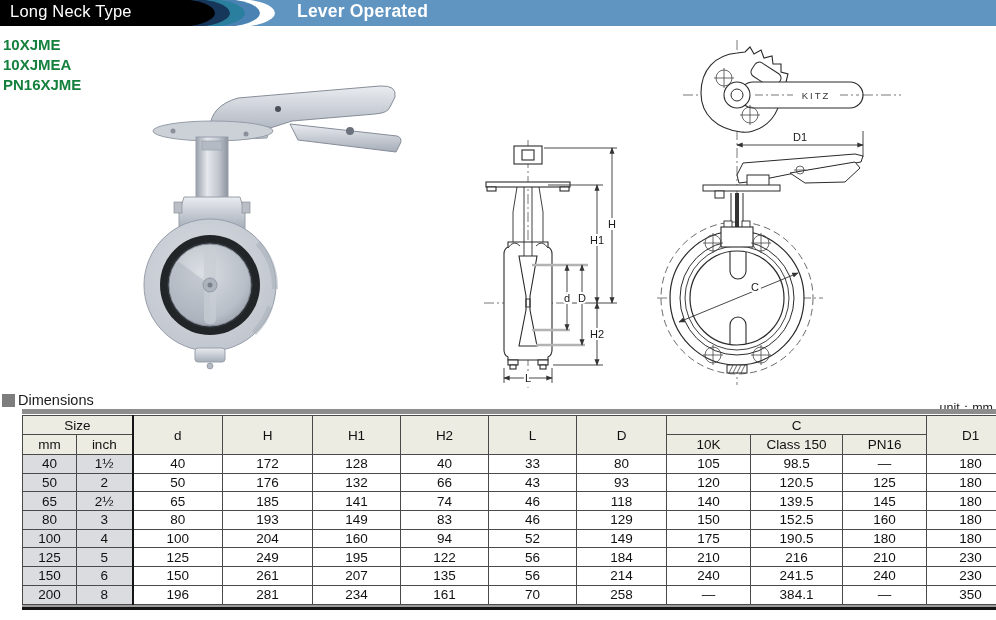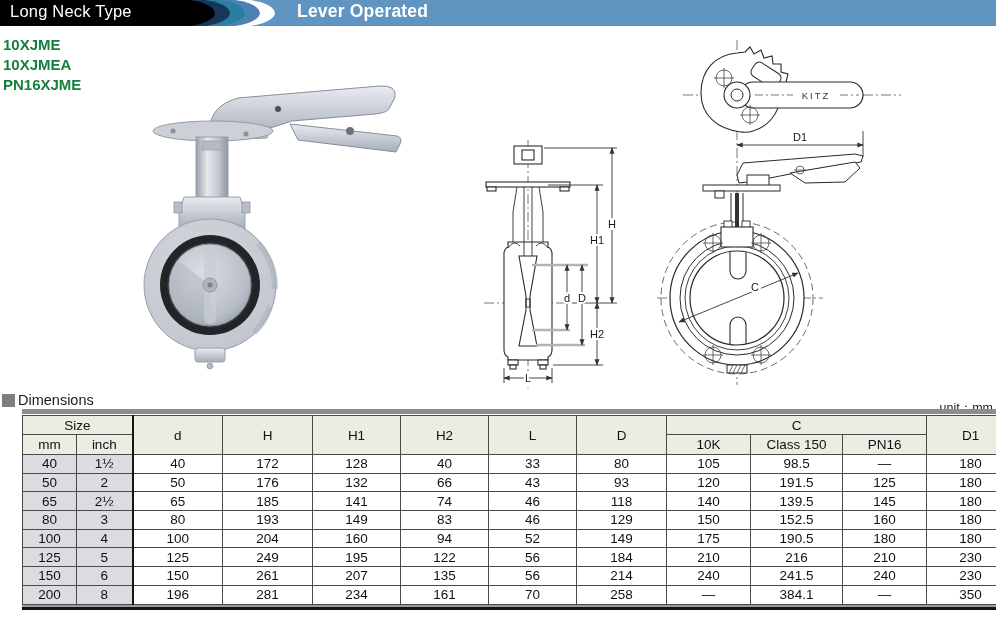--- a/index.html
+++ b/index.html
@@ -336,21 +336,21 @@
           <tr>
             <td class="size-col">50</td>
             <td class="size-col thick-right">2</td>
             <td>50</td>
             <td>176</td>
             <td>132</td>
             <td>66</td>
             <td>43</td>
             <td>93</td>
             <td>120</td>
-            <td>191.5</td>
+            <td>120.5</td>
             <td>125</td>
             <td>180</td>
           </tr>
           <tr>
             <td class="size-col">65</td>
             <td class="size-col thick-right">2½</td>
             <td>65</td>
             <td>185</td>
             <td>141</td>
             <td>74</td>

